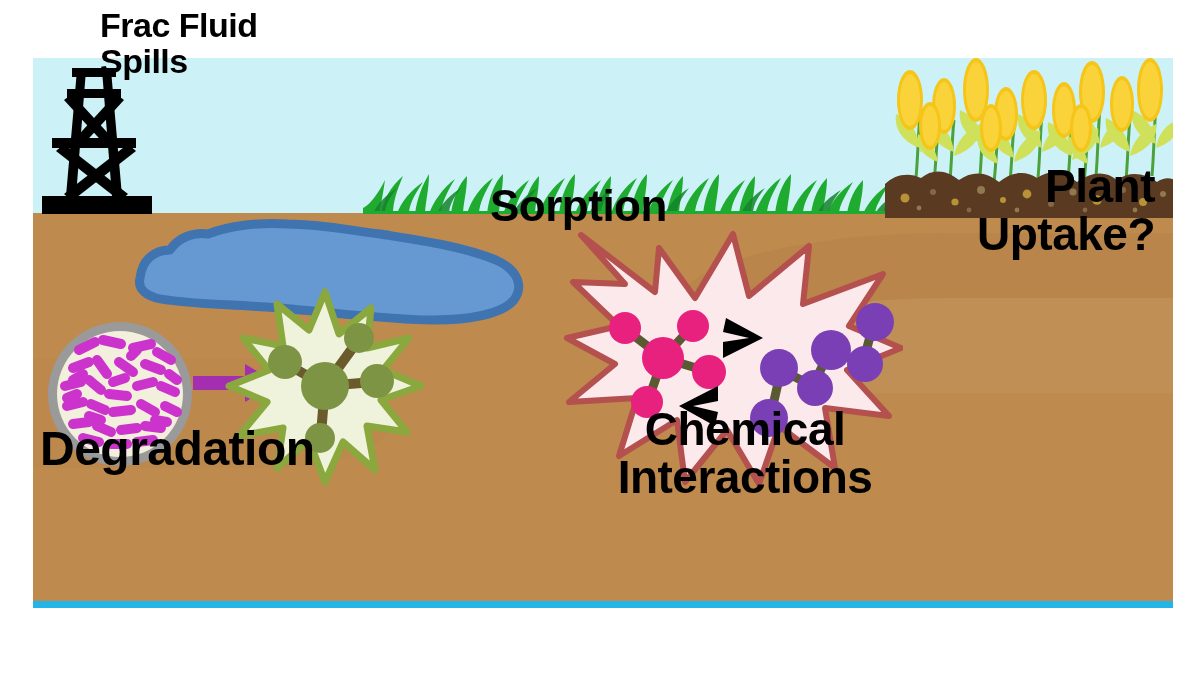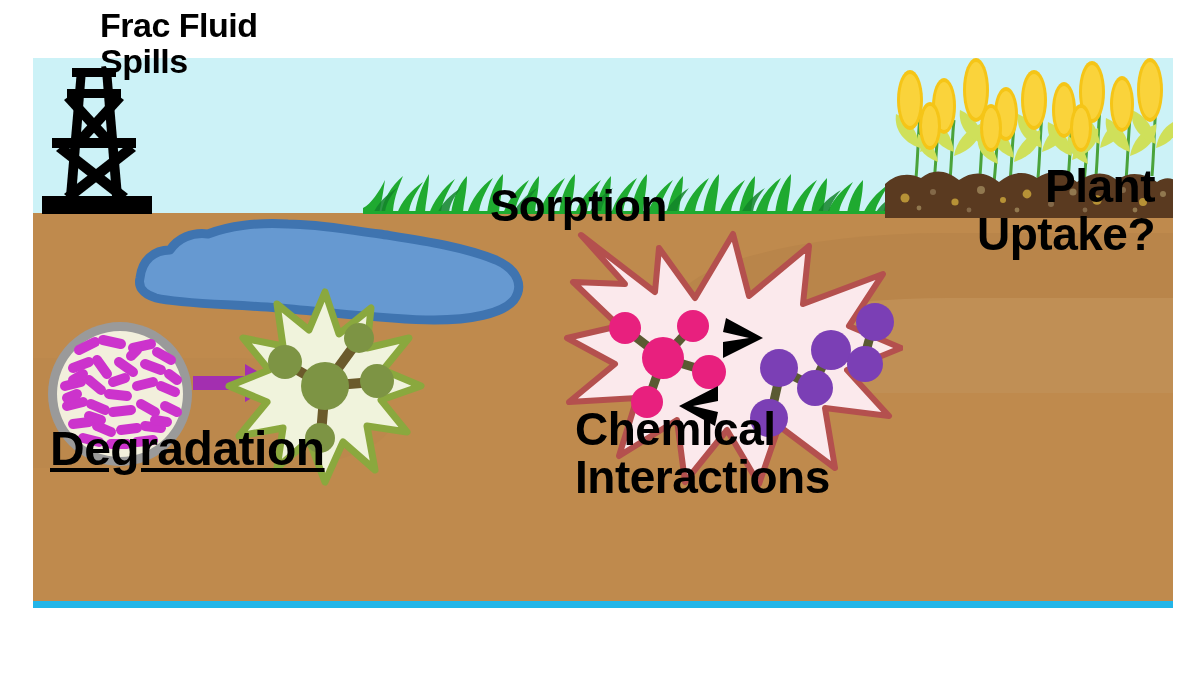--- a/index.html
+++ b/index.html
@@ -74,22 +74,22 @@
   .burst-pink svg{display:block;width:100%;height:100%;}
 
   
   .label{
     position:absolute;color:#000;font-weight:bold;
     font-family:"Liberation Sans",sans-serif;
     line-height:1.05;letter-spacing:-0.5px;white-space:pre;
   }
   #lbl-frac{left:100px;top:8px;font-size:34px;text-align:left;}
   #lbl-sorption{left:490px;top:167px;font-size:44px;margin-top:16px;}
-  #lbl-degradation{left:50px;top:424px;font-size:48px;text-decoration:underline;}
-  #lbl-chemical{left:575px;top:405px;font-size:46px;text-align:left;width:340px;}
+  #lbl-degradation{left:40px;top:424px;font-size:48px;}
+  #lbl-chemical{left:575px;top:405px;font-size:46px;text-align:center;width:340px;}
   #lbl-plant{left:915px;top:162px;font-size:46px;text-align:right;width:240px;}
 </style>
 </head>
 <body>
 
 <div id="stage">
   <div id="scene">
 
     <div class="sky"></div>
     <div class="soil"></div>

